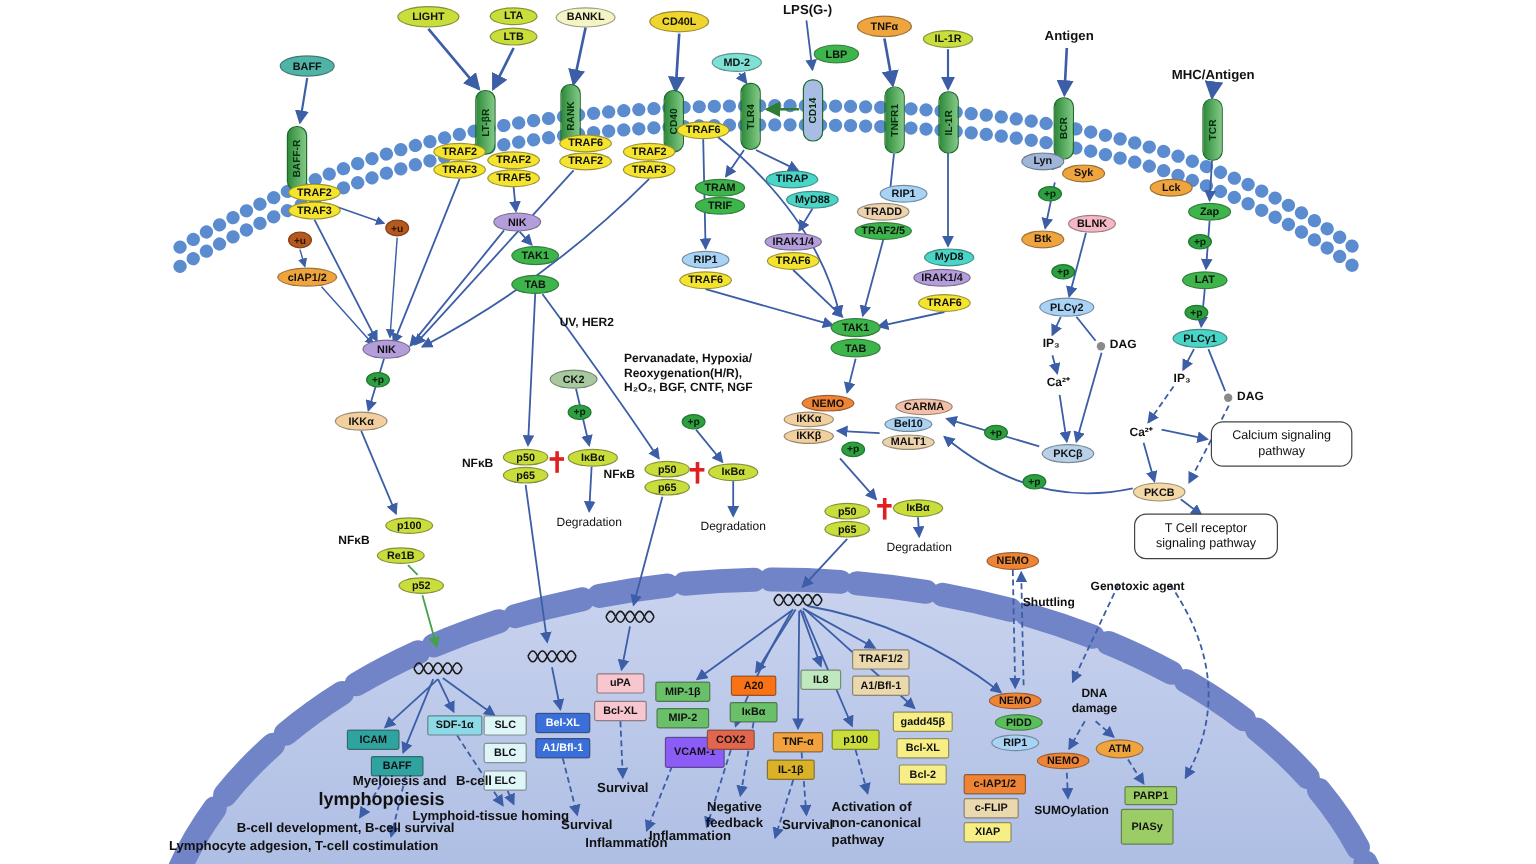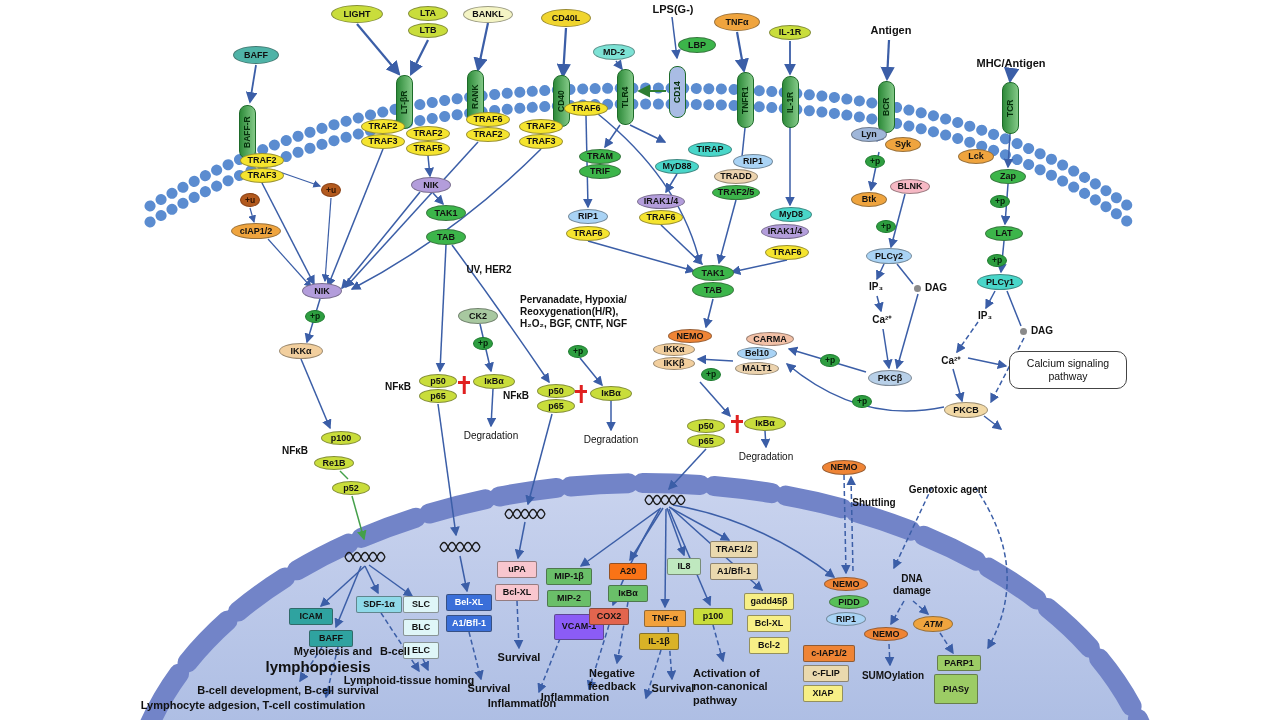--- a/index.html
+++ b/index.html
@@ -213,21 +213,21 @@
       <div class="node ell" style="left: 426px; top: 229px; width: 40px; height: 16px; background: rgb(60, 181, 74);">TAB</div>
       <div class="node ell" style="left: 466px; top: 111.5px; width: 44px; height: 15px; background: rgb(245, 228, 46);">TRAF6</div>
       <div class="node ell" style="left: 466px; top: 126.5px; width: 44px; height: 15px; background: rgb(245, 228, 46);">TRAF2</div>
       <div class="node ell" style="left: 519px; top: 118.5px; width: 44px; height: 15px; background: rgb(245, 228, 46);">TRAF2</div>
       <div class="node ell" style="left: 519px; top: 133.5px; width: 44px; height: 15px; background: rgb(245, 228, 46);">TRAF3</div>
       <div class="node ell" style="left: 564px; top: 100.5px; width: 44px; height: 15px; background: rgb(245, 228, 46);">TRAF6</div>
       <div class="node ell" style="left: 579px; top: 148.5px; width: 42px; height: 15px; background: rgb(60, 181, 74);">TRAM</div>
       <div class="node ell" style="left: 579px; top: 163.5px; width: 42px; height: 15px; background: rgb(60, 181, 74);">TRIF</div>
       <div class="node ell" style="left: 568px; top: 208.5px; width: 40px; height: 15px; background: rgb(169, 211, 245);">RIP1</div>
       <div class="node ell" style="left: 566px; top: 225.5px; width: 44px; height: 15px; background: rgb(245, 228, 46);">TRAF6</div>
-      <div class="node ell" style="left: 688px; top: 141.5px; width: 44px; height: 15px; background: rgb(73, 214, 201);">TIRAP</div>
+      <div class="node ell" style="left: 638px; top: 141.5px; width: 44px; height: 15px; background: rgb(73, 214, 201);">TIRAP</div>
       <div class="node ell" style="left: 655px; top: 158.5px; width: 44px; height: 15px; background: rgb(73, 214, 201);">MyD88</div>
       <div class="node ell" style="left: 637px; top: 193.5px; width: 48px; height: 15px; background: rgb(179, 157, 219);">IRAK1/4</div>
       <div class="node ell" style="left: 639px; top: 209.5px; width: 44px; height: 15px; background: rgb(245, 228, 46);">TRAF6</div>
       <div class="node ell" style="left: 733px; top: 153.5px; width: 40px; height: 15px; background: rgb(169, 211, 245);">RIP1</div>
       <div class="node ell" style="left: 714px; top: 168.5px; width: 44px; height: 15px; background: rgb(236, 211, 174);">TRADD</div>
       <div class="node ell" style="left: 712px; top: 184.5px; width: 48px; height: 15px; background: rgb(60, 181, 74);">TRAF2/5</div>
       <div class="node ell" style="left: 770px; top: 206.5px; width: 42px; height: 15px; background: rgb(73, 214, 201);">MyD8</div>
       <div class="node ell" style="left: 761px; top: 223.5px; width: 48px; height: 15px; background: rgb(179, 157, 219);">IRAK1/4</div>
       <div class="node ell" style="left: 765px; top: 244.5px; width: 44px; height: 15px; background: rgb(245, 228, 46);">TRAF6</div>
       <div class="node ell" style="left: 851px; top: 126.5px; width: 36px; height: 15px; background: rgb(159, 182, 217);">Lyn</div>
@@ -248,20 +248,22 @@
       <div class="node ell" style="left: 985px; top: 225.5px; width: 38px; height: 15px; background: rgb(60, 181, 74);">LAT</div>
       <div class="node ptag" style="left: 987px; top: 253.5px; width: 20px; height: 13px;">+p</div>
       <div class="node ell" style="left: 977px; top: 274px; width: 46px; height: 16px; background: rgb(73, 214, 201);">PLCγ1</div>
       <div class="node txt" style="left: 970px; top: 309.5px; width: 30px; height: 13px; font-weight: bold;">IP₃</div>
       <div class="node dot" style="left: 1019.5px; top: 327.5px; width: 7px; height: 7px;"></div>
       <div class="node txt" style="left: 1025px; top: 324.5px; width: 34px; height: 13px; font-weight: bold;">DAG</div>
       <div class="node txt" style="left: 934px; top: 354.5px; width: 34px; height: 13px; font-weight: bold;">Ca²⁺</div>
       <div class="node ell" style="left: 944px; top: 402px; width: 44px; height: 16px; background: rgb(242, 217, 166);">PKCB</div>
       <div class="node pathbox" style="left: 1009px; top: 351px; width: 118px; height: 38px;">Calcium signaling
 pathway</div>
+      <div class="node pathbox" style="left: 945px; top: 428px; width: 120px; height: 38px;">T Cell receptor
+signaling pathway</div>
       <div class="node ell" style="left: 302px; top: 283px; width: 40px; height: 16px; background: rgb(179, 157, 219);">NIK</div>
       <div class="node ptag" style="left: 305px; top: 309.5px; width: 20px; height: 13px;">+p</div>
       <div class="node ell" style="left: 279px; top: 343px; width: 44px; height: 16px; background: rgb(242, 207, 158);">IKKα</div>
       <div class="node txt" style="left: 449px; top: 263.5px; width: 80px; height: 13px; font-weight: bold;">UV, HER2</div>
       <div class="node ell" style="left: 458px; top: 308px; width: 40px; height: 16px; background: rgb(168, 200, 160);">CK2</div>
       <div class="node ptag" style="left: 473px; top: 336.5px; width: 20px; height: 13px;">+p</div>
       <div class="node txt" style="left: 520px; top: 291px; width: 140px; height: 42px; font-weight: bold; justify-content: flex-start; text-align: left;">Pervanadate, Hypoxia/
 Reoxygenation(H/R),
 H₂O₂, BGF, CNTF, NGF</div>
       <div class="node ptag" style="left: 568px; top: 344.5px; width: 20px; height: 13px;">+p</div>
@@ -335,21 +337,21 @@
       <div class="node box" style="left: 747px; top: 614.5px; width: 44px; height: 17px; background: rgb(247, 239, 134);">Bcl-XL</div>
       <div class="node box" style="left: 749px; top: 636.5px; width: 40px; height: 17px; background: rgb(247, 239, 134);">Bcl-2</div>
       <div class="node ell" style="left: 824px; top: 577px; width: 44px; height: 14px; background: rgb(239, 132, 53);">NEMO</div>
       <div class="node ell" style="left: 829px; top: 595px; width: 40px; height: 14px; background: rgb(88, 192, 88);">PIDD</div>
       <div class="node ell" style="left: 826px; top: 612px; width: 40px; height: 14px; background: rgb(169, 211, 245);">RIP1</div>
       <div class="node box" style="left: 803px; top: 644.5px; width: 52px; height: 17px; background: rgb(239, 132, 53);">c-IAP1/2</div>
       <div class="node box" style="left: 803px; top: 664.5px; width: 46px; height: 17px; background: rgb(234, 217, 174);">c-FLIP</div>
       <div class="node box" style="left: 803px; top: 684.5px; width: 40px; height: 17px; background: rgb(247, 239, 134);">XIAP</div>
       <div class="node txt" style="left: 877px; top: 571px; width: 70px; height: 28px; font-weight: bold;">DNA
 damage</div>
-      <div class="node ell" style="left: 913px; top: 616px; width: 40px; height: 16px; background: rgb(239, 164, 62); font-style: italic;">ATM</div>
+      <div class="node ell" style="left: 913px; top: 616px; width: 40px; height: 16px; background: rgb(239, 164, 62);">ATM</div>
       <div class="node ell" style="left: 864px; top: 627px; width: 44px; height: 14px; background: rgb(239, 132, 53);">NEMO</div>
       <div class="node txt" style="left: 843px; top: 669.5px; width: 100px; height: 13px; font-weight: bold;">SUMOylation</div>
       <div class="node box" style="left: 937px; top: 655px; width: 44px; height: 16px; background: rgb(156, 204, 101);">PARP1</div>
       <div class="node box" style="left: 934px; top: 674px; width: 44px; height: 30px; background: rgb(156, 204, 101);">PIASy</div>
       <div class="node box" style="left: 933px; top: 721px; width: 64px; height: 16px; background: rgb(156, 204, 101);">Ubo9</div>
       <div class="node txt" style="left: 283px; top: 645.5px; width: 100px; height: 13px; font-size: 11px; font-weight: bold;">Myeloiesis and</div>
       <div class="node txt" style="left: 372px; top: 645.5px; width: 46px; height: 13px; font-size: 11px; font-weight: bold;">B-cell</div>
       <div class="node txt" style="left: 263px; top: 660.5px; width: 110px; height: 13px; font-size: 15px; font-weight: bold;">lymphopoiesis</div>
       <div class="node txt" style="left: 173px; top: 684.5px; width: 230px; height: 13px; font-size: 11px; font-weight: bold;">B-cell development, B-cell survival</div>
       <div class="node txt" style="left: 128px; top: 699.5px; width: 250px; height: 13px; font-size: 11px; font-weight: bold;">Lymphocyte adgesion, T-cell costimulation</div>

